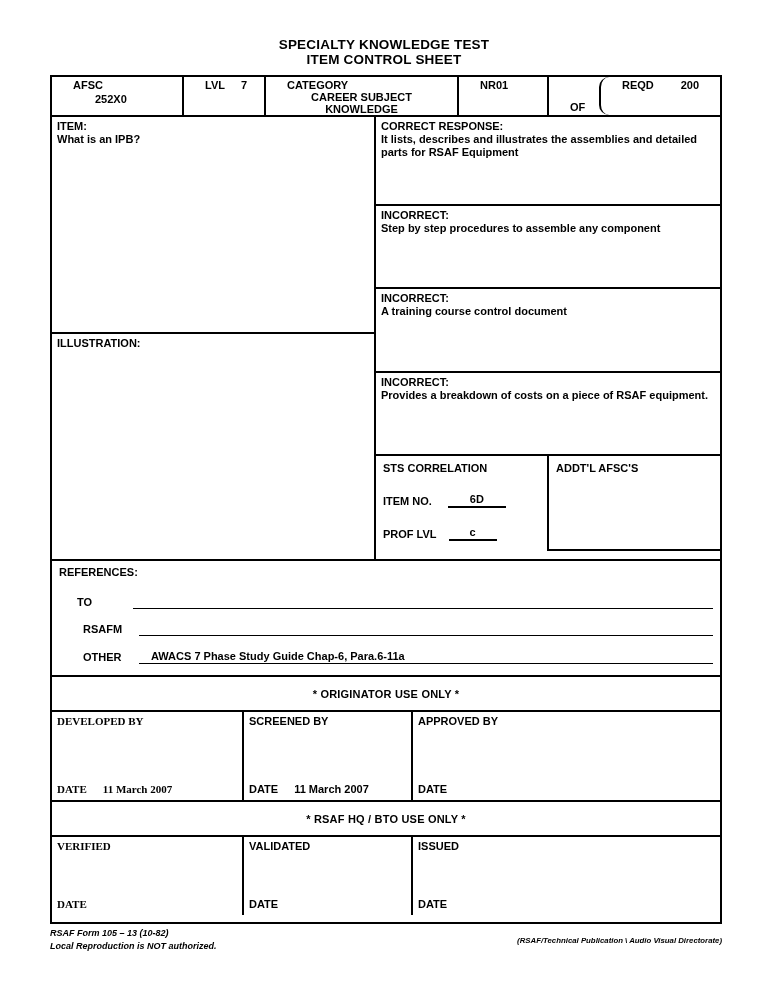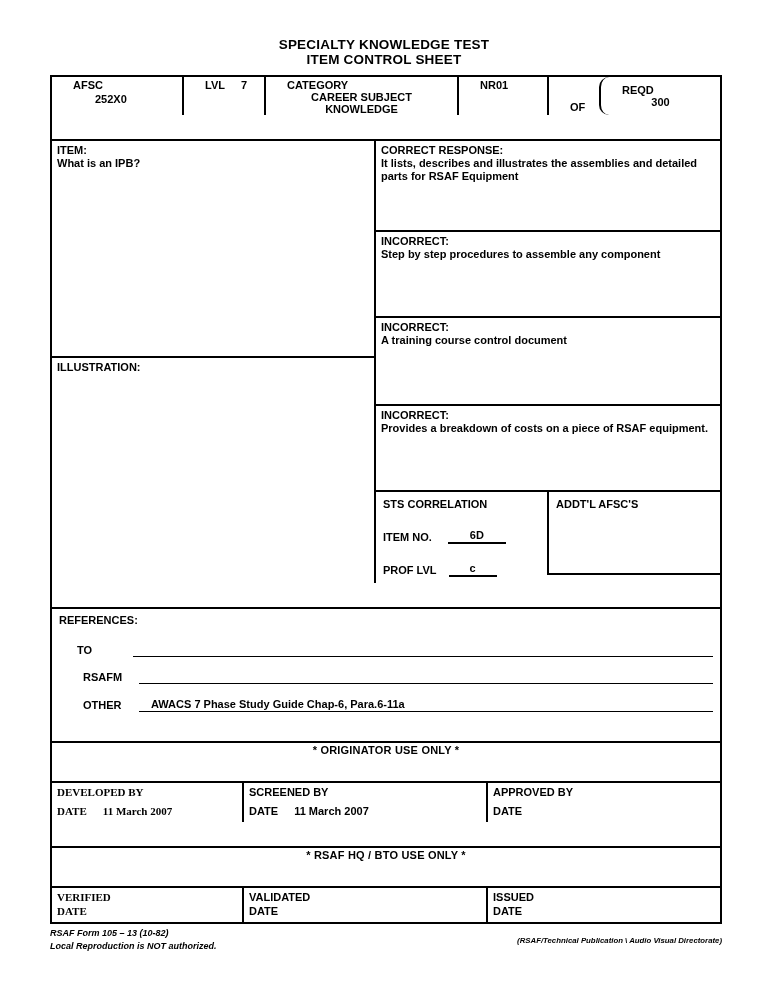--- a/index.html
+++ b/index.html
@@ -6,33 +6,33 @@
   html, body { background: #ffffff; }
   .page {
     position: relative; width: 768px; height: 994px; background: #ffffff;
     font-family: "Liberation Sans", "DejaVu Sans", sans-serif;
     font-weight: 700; color: #000; font-size: 11px; overflow: hidden;
   }
   .title { position: absolute; top: 37px; left: 0; width: 100%; text-align: center; font-size: 13.5px; line-height: 15px; letter-spacing: .2px; }
   .form { position: absolute; left: 50px; top: 75px; width: 672px; height: 849px; border: 2px solid #000; display: flex; flex-direction: column; background: #fff; }
   .row { display: flex; }
   .bl { border-left: 2px solid #000; }
-  .bt { border-top: 2px solid #000; margin-top: 24px; }
+  .bt { border-top: 2px solid #000; }
   .header-row { height: 38px; }
   .cell { padding: 2px 21px; line-height: 12px; }
   .c-afsc { width: 130px; }
   .c-afsc .ind { padding-left: 22px; margin-top: 2px; }
   .c-lvl { width: 82px; }
   .c-lvl span + span { margin-left: 16px; }
   .c-cat { width: 193px; }
   .ctr { text-align: center; }
   .c-nr { width: 90px; display: flex; justify-content: space-between; }
   .nr-val { text-align: right; padding-right: 18px; }
   .c-of { width: 52px; display: flex; flex-direction: column; justify-content: flex-end; text-align: center; }
-  .c-reqd { flex: 1; display: flex; flex-direction: column; justify-content: center; border-radius: 10px; }
+  .c-reqd { flex: 1; display: flex; justify-content: space-between; border-radius: 10px; }
   .main-row { height: 444px; }
   .left-col { width: 322px; display: flex; flex-direction: column; }
   .item-box { height: 217px; border-bottom: 2px solid #000; padding: 3px 5px; line-height: 13px; }
   .illus-box { flex: 1; padding: 3px 5px; }
   .right-col { flex: 1; border-left: 2px solid #000; display: flex; flex-direction: column; }
   .resp { padding: 3px 5px; line-height: 13px; }
   .r-correct { height: 87px; }
   .r-i1 { height: 83px; }
   .r-i2 { height: 84px; }
   .r-i3 { height: 83px; }
@@ -47,21 +47,21 @@
   .ref-line { display: flex; align-items: flex-end; margin-left: 18px; }
   .rl-to { margin-top: 16px; }
   .rl-mid { margin-top: 13px; padding-left: 6px; }
   .ref-label { flex: 0 0 56px; }
   .ref-fill { flex: 1; border-bottom: 1.5px solid #000; min-height: 14px; padding-left: 12px; line-height: 14px; }
   .banner { height: 35px; display: flex; align-items: center; justify-content: center; letter-spacing: .2px; }
   .sig-row1 { height: 90px; }
   .sig-row2 { height: 80px; }
   .sig-cell { display: flex; flex-direction: column; justify-content: space-between; padding: 3px 5px 5px; }
   .w1 { width: 190px; font-family: Liberation Serif, serif; }
-  .w2 { width: 244px; justify-content: space-between; }
+  .w2 { width: 169px; justify-content: space-between; }
   .w3 { flex: 1; }
   .date-line span + span { margin-left: 16px; }
   .footer { position: absolute; left: 50px; top: 927px; width: 672px; display: flex; justify-content: space-between; align-items: center; font-style: italic; }
   .footer-left { font-size: 9px; line-height: 13px; }
   .footer-right { font-size: 7.8px; padding-top: 1px; }
 </style>
 </head>
 <body>
 
 <div class="page">
@@ -88,21 +88,21 @@
       </div>
       <div class="cell c-nr bl">
         <div>NR</div>
         <div class="nr-val">01</div>
       </div>
       <div class="cell c-of bl">
         <div>OF</div>
       </div>
       <div class="cell c-reqd bl">
         <div>REQD</div>
-        <div class="ctr">300</div>
+        <div class="ctr">200</div>
       </div>
     </div>
 
     <div class="row main-row bt">
       <div class="left-col">
         <div class="item-box">
           <div>ITEM:</div>
           <div>What is an IPB?</div>
         </div>
         <div class="illus-box">

